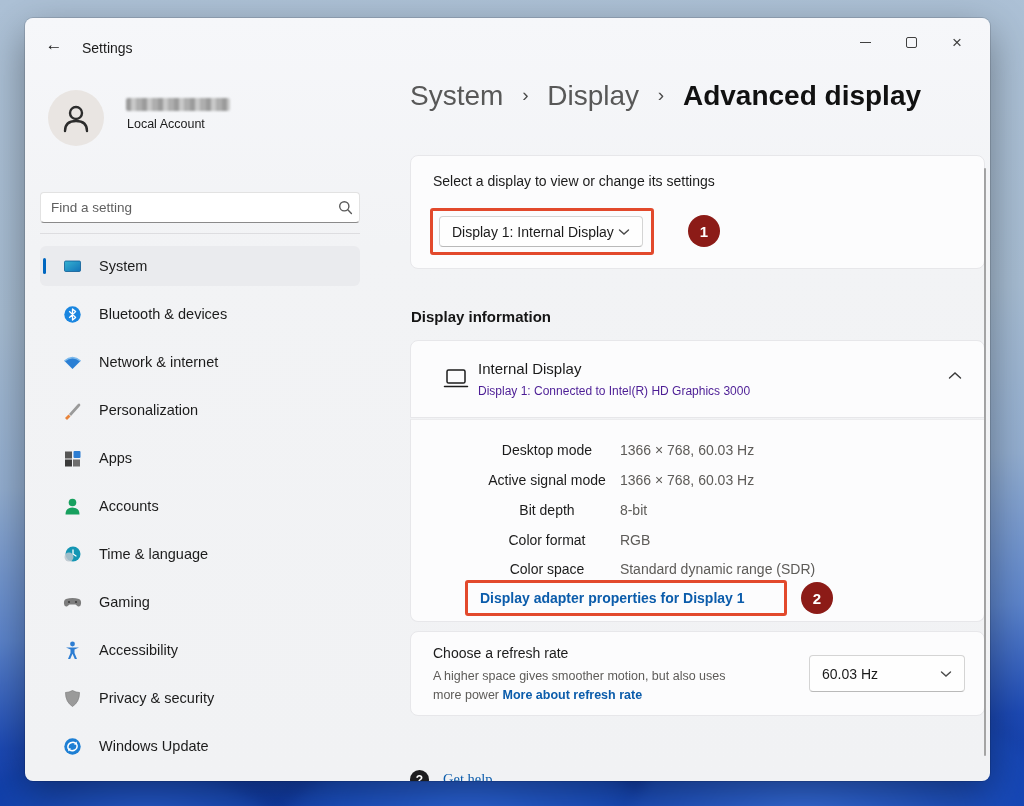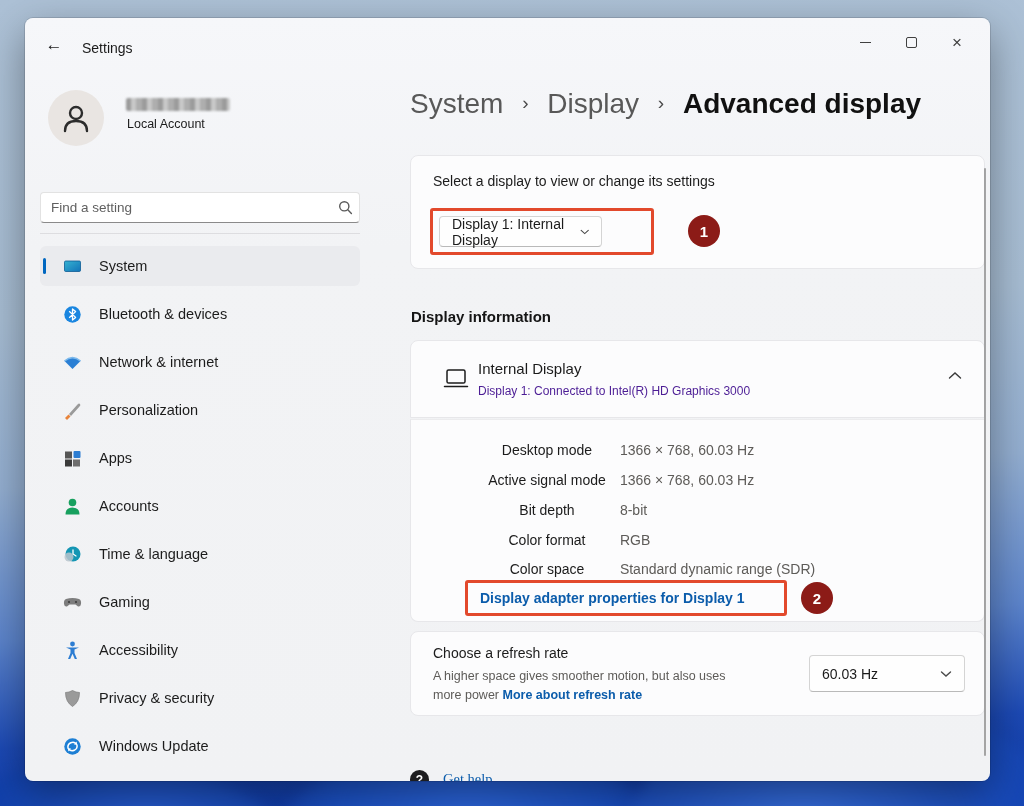--- a/index.html
+++ b/index.html
@@ -51,33 +51,33 @@
   .nav-item{ position:relative; width:320px; height:40px; margin-bottom:8px; border-radius:6px;
     display:flex; align-items:center; padding-left:22px; }
   .nav-item.selected{ background:#eaebee; }
   .nav-item.selected::before{ content:""; position:absolute; left:3px; top:12px; width:3px; height:16px;
     border-radius:2px; background:#0067c0; }
   .nav-icon{ width:21px; height:21px; margin-right:16px; flex:0 0 21px; }
   .nav-label{ font-size:14.5px; color:#1c1c1c; }
 
   
   .main{ position:absolute; left:385px; top:46px; width:577px; bottom:0; }
-  .breadcrumb{ position:absolute; left:0; top:24px; font-size:28px; white-space:nowrap; }
+  .breadcrumb{ position:absolute; left:0; top:16px; font-size:28px; white-space:nowrap; }
   .crumb{ color:#585858; font-weight:500; }
   .crumb-sep{ color:#4a4a4a; font-size:19px; padding:0 11px; vertical-align:4px; }
   .crumb-current{ color:#111; font-weight:700; }
 
   .card{ position:absolute; left:0; width:575px; background:#fcfcfd;
     border:1px solid #e7e7ea; border-radius:8px; }
   .card1{ top:91px; height:114px; }
   .card1-label{ position:absolute; left:22px; top:17px; font-size:14px; color:#1b1b1b; }
   .dropdown{ position:absolute; background:#fefefe; border:1px solid #d4d4d4; border-bottom-color:#b9b9b9;
     border-radius:4px; display:flex; align-items:center; justify-content:space-between;
     font-size:14px; color:#1b1b1b; padding:0 12px; }
-  .dd-display{ left:28px; top:60px; width:163px; height:31px; }
+  .dd-display{ left:28px; top:60px; width:204px; height:31px; }
   .callout-box{ position:absolute; border:3px solid #e2492c; border-radius:3px; pointer-events:none; }
   .co1{ left:19px; top:52px; width:224px; height:47px; }
   .badge{ position:absolute; width:32px; height:32px; border-radius:50%; background:#8c1b17;
     color:#fff; font-size:15px; font-weight:700; display:flex; align-items:center; justify-content:center; }
   .badge1{ left:277px; top:59px; }
 
   .section-title{ position:absolute; left:1px; top:244px; font-size:15px; font-weight:700; color:#151515; }
 
   .card2-head{ top:276px; height:78px; border-radius:8px 8px 0 0; }
   .dev-icon{ position:absolute; left:32px; top:26px; }

